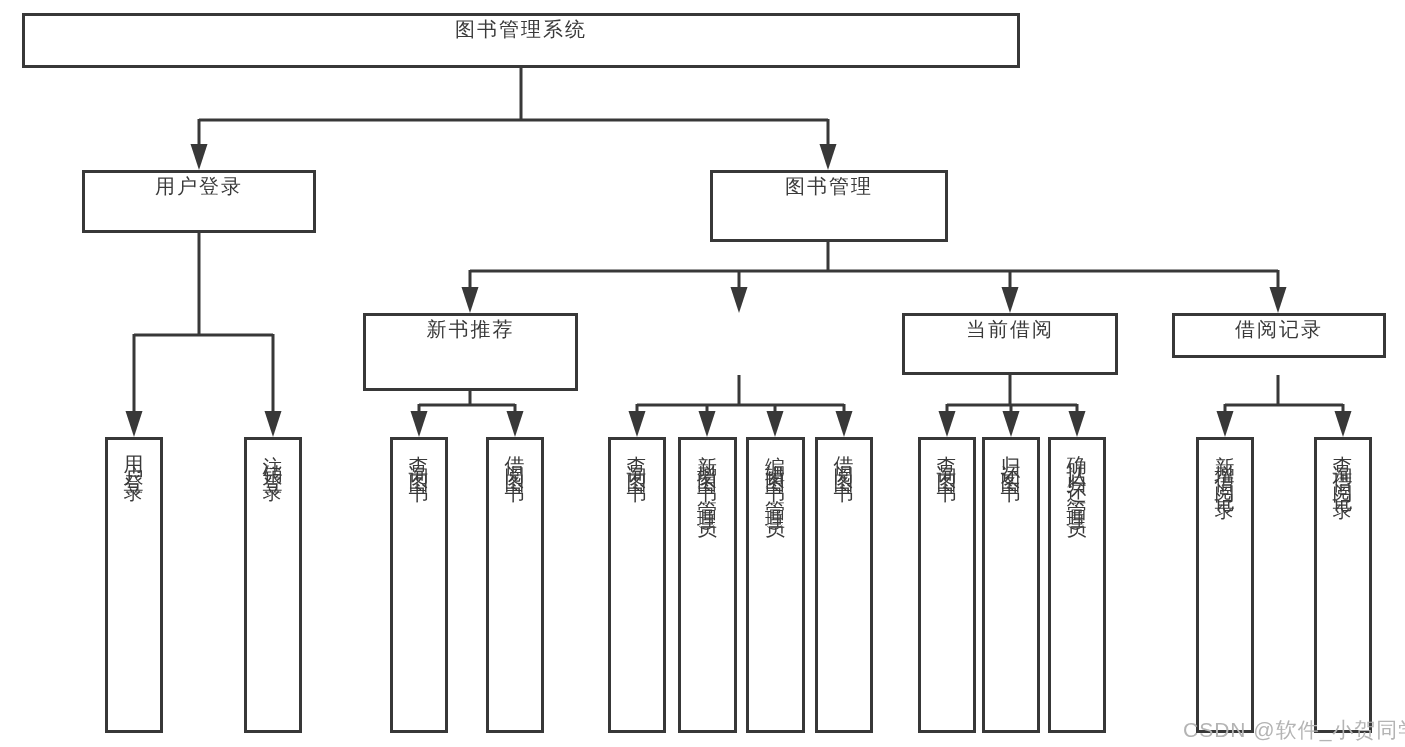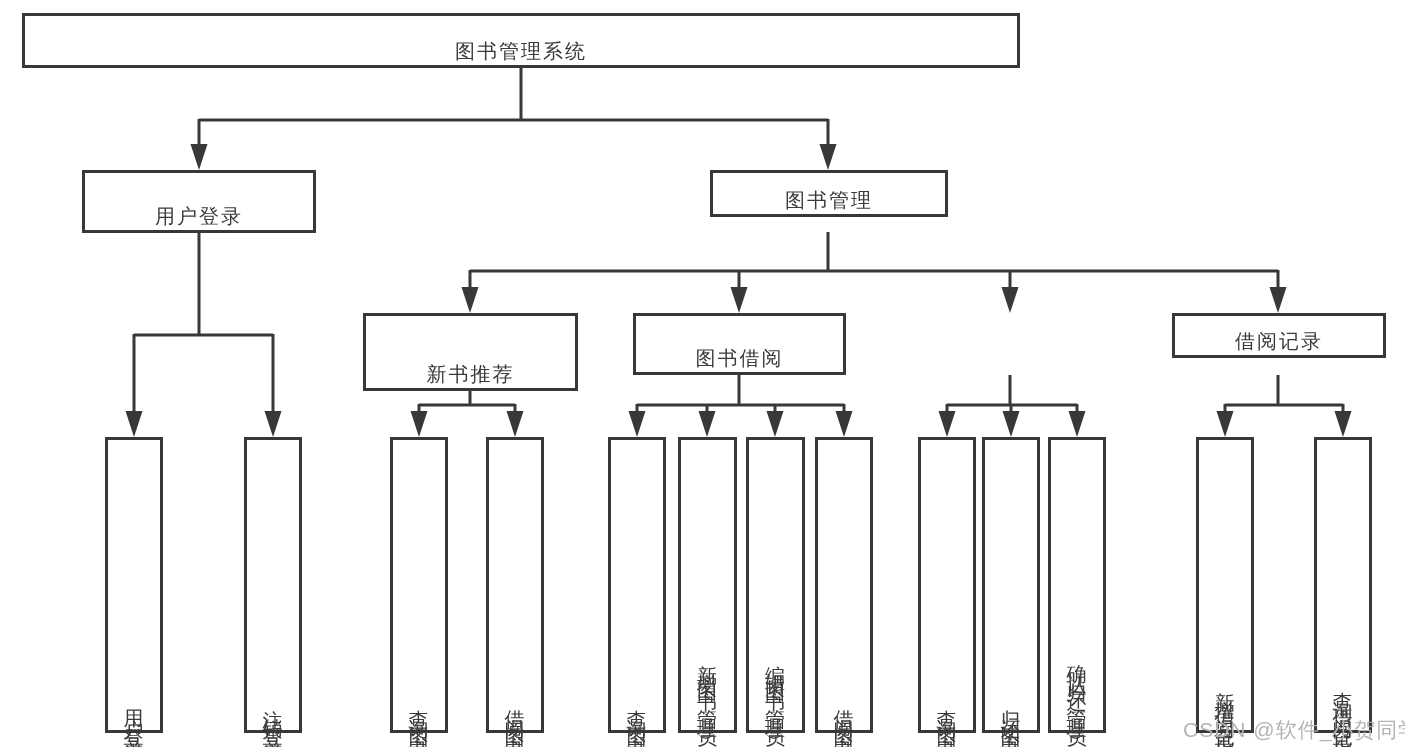--- a/index.html
+++ b/index.html
@@ -30,21 +30,21 @@
   .connectors polygon {
     fill: #383838;
     stroke: none;
   }
   .box {
     position: absolute;
     box-sizing: border-box;
     background: #ffffff;
     border: 3px solid #383838;
     display: flex;
-    align-items: flex-end;
+    align-items: flex-start;
     justify-content: center;
     color: #3a3a3a;
   }
   .box.h .label {
     font-size: 20px;
     letter-spacing: 2px;
     white-space: nowrap;
   }
   .box.v .label {
     writing-mode: vertical-rl;
@@ -119,29 +119,29 @@
     </g>
   </svg>
 
   <div class="box h" style="left:22px;top:13px;width:998px;height:55px">
     <span class="label">图书管理系统</span>
   </div>
 
   <div class="box h" style="left:82px;top:170px;width:234px;height:63px">
     <span class="label">用户登录</span>
   </div>
-  <div class="box h" style="left:710px;top:170px;width:238px;height:47px">
+  <div class="box h" style="left:710px;top:170px;width:238px;height:72px">
     <span class="label">图书管理</span>
   </div>
 
   <div class="box h" style="left:363px;top:313px;width:215px;height:78px">
     <span class="label">新书推荐</span>
   </div>
-  <div class="box h" style="left:633px;top:313px;width:213px;height:62px">
-    <span class="label">图书借阅</span>
+  <div class="box h" style="left:902px;top:313px;width:216px;height:62px">
+    <span class="label">当前借阅</span>
   </div>
   <div class="box h" style="left:1172px;top:313px;width:214px;height:45px">
     <span class="label">借阅记录</span>
   </div>
 
   <div class="box v" style="left:105px;top:437px;width:58px;height:296px">
     <span class="label">用户登录</span>
   </div>
   <div class="box v" style="left:244px;top:437px;width:58px;height:296px">
     <span class="label">注销登录</span>

